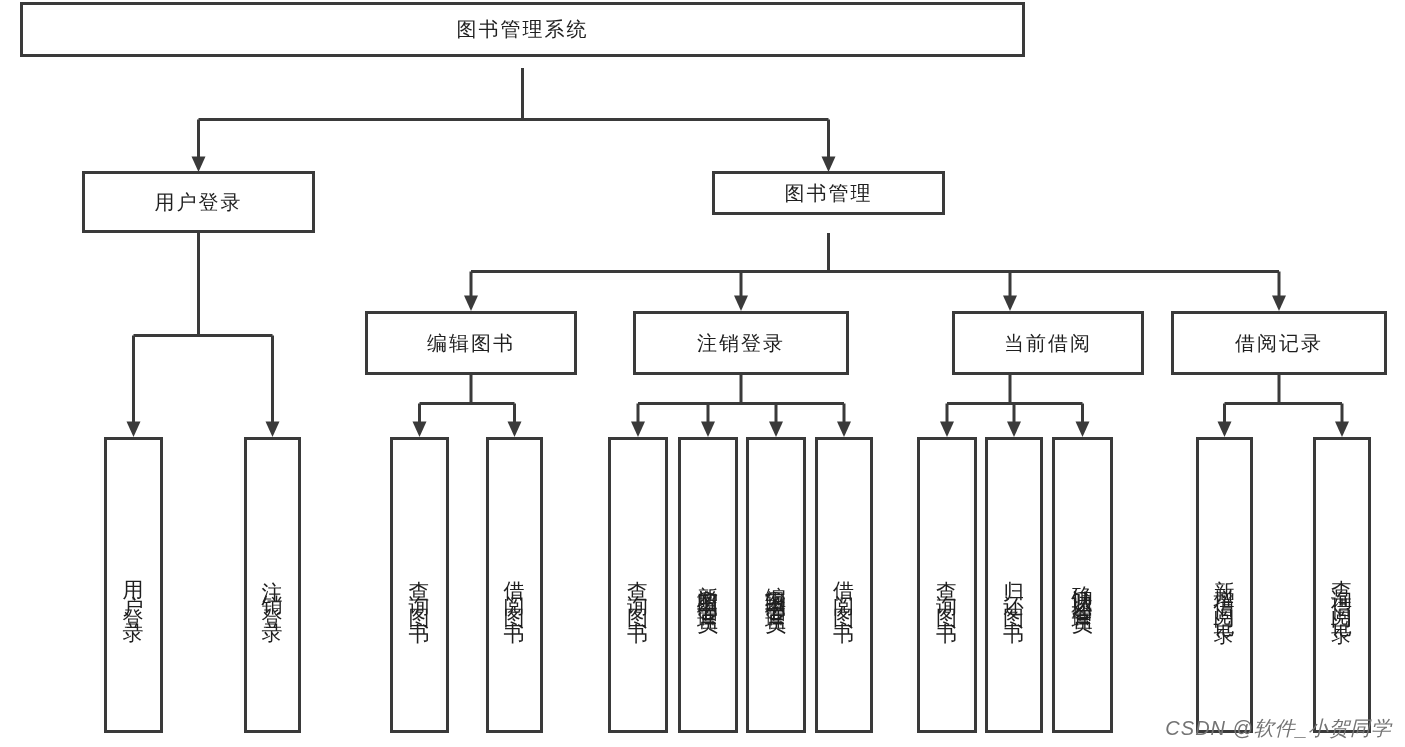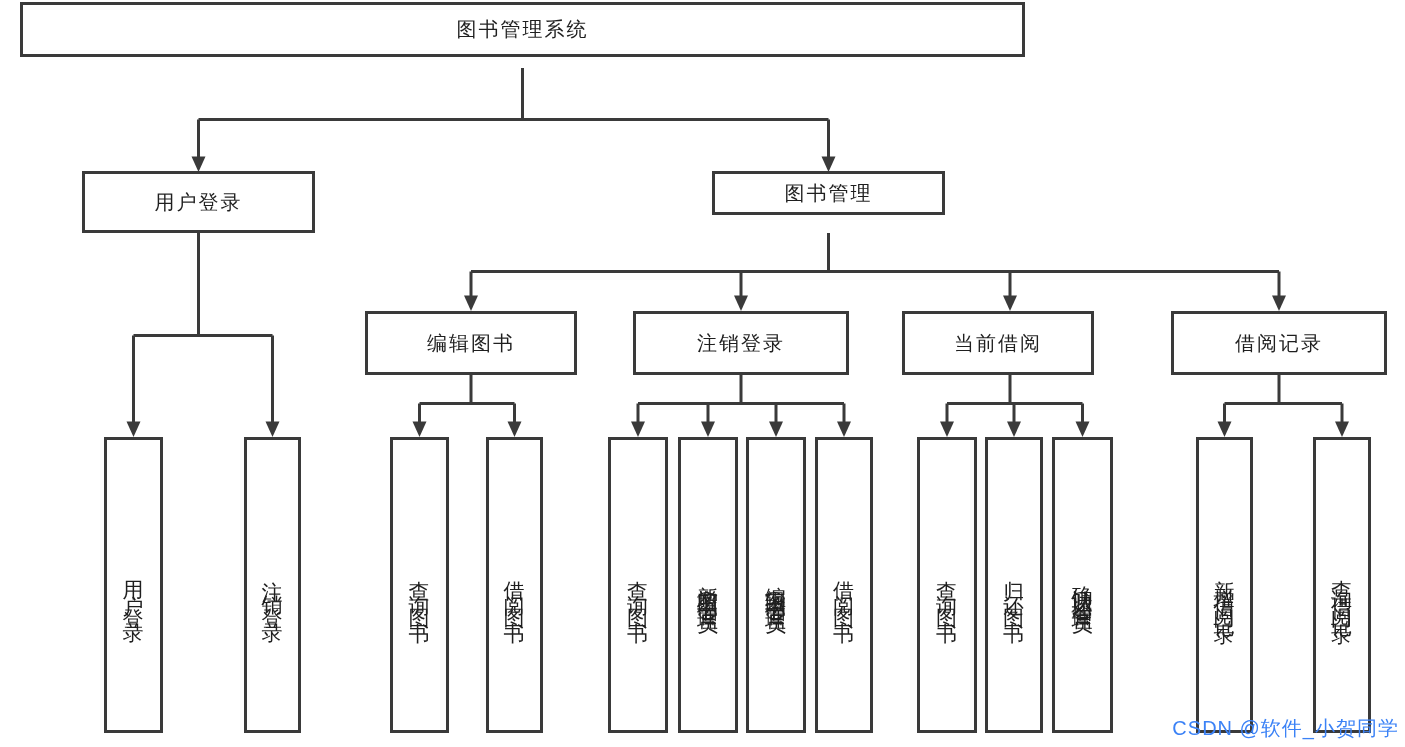--- a/index.html
+++ b/index.html
@@ -16,22 +16,22 @@
   }
   .hlabel{font-size:20px;color:#1f1f1f;letter-spacing:2px;white-space:nowrap;}
   .vlabel{
     writing-mode:vertical-rl;text-orientation:mixed;
     font-size:21px;color:#1f1f1f;line-height:1;white-space:nowrap;
   }
   .ls-wide{letter-spacing:14px;margin-bottom:-14px;}
   .ls-mid{letter-spacing:9px;margin-bottom:-9px;}
   .ls-tight{letter-spacing:4px;margin-bottom:-4px;}
   .watermark{
-    position:absolute;right:6px;bottom:5px;z-index:5;
-    font-size:20px;color:#3b82f6;letter-spacing:1px;white-space:nowrap;
+    position:absolute;right:13px;bottom:5px;z-index:5;
+    font-size:20px;color:#737373;letter-spacing:1px;white-space:nowrap;font-style:italic;
   }
 </style>
 </head>
 <body>
 
 <div class="stage">
 
   <svg class="connectors" viewBox="0 0 1405 747">
 
     <path d="M522.5 68 V121 M198.5 119.5 H828.5 M198.5 119.5 V159 M828.5 119.5 V159"></path>
@@ -78,21 +78,21 @@
   <div class="box" style="left:712px;top:171px;width:233px;height:44px">
     <span class="hlabel">图书管理</span>
   </div>
 
   <div class="box" style="left:365px;top:311px;width:212px;height:64px">
     <span class="hlabel">编辑图书</span>
   </div>
   <div class="box" style="left:633px;top:311px;width:216px;height:64px">
     <span class="hlabel">注销登录</span>
   </div>
-  <div class="box" style="left:902px;top:311px;width:192px;height:64px">
+  <div class="box" style="left:952px;top:311px;width:192px;height:64px">
     <span class="hlabel">当前借阅</span>
   </div>
   <div class="box" style="left:1171px;top:311px;width:216px;height:64px">
     <span class="hlabel">借阅记录</span>
   </div>
 
   <div class="box" style="left:104px;top:437px;width:59px;height:296px">
     <span class="vlabel ls-wide">用户登录</span>
   </div>
   <div class="box" style="left:244px;top:437px;width:57px;height:296px">

